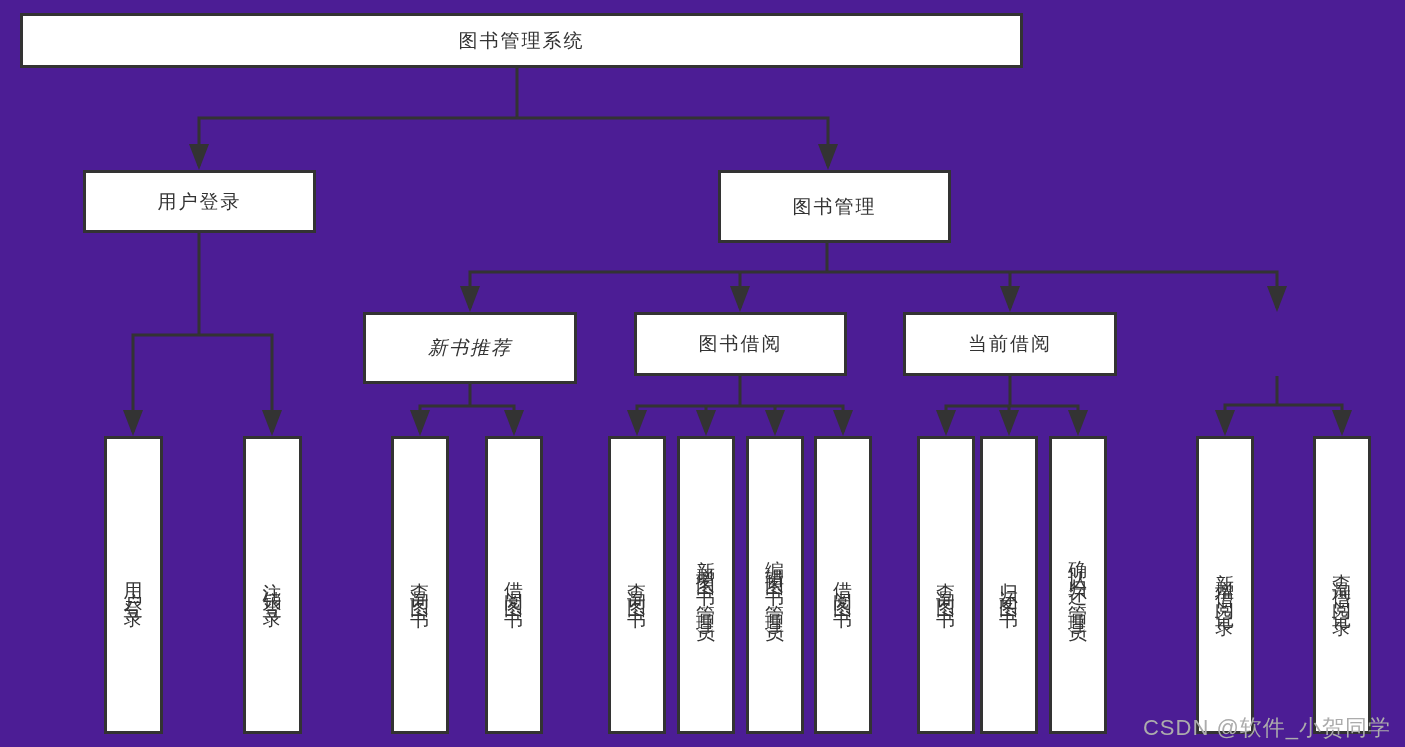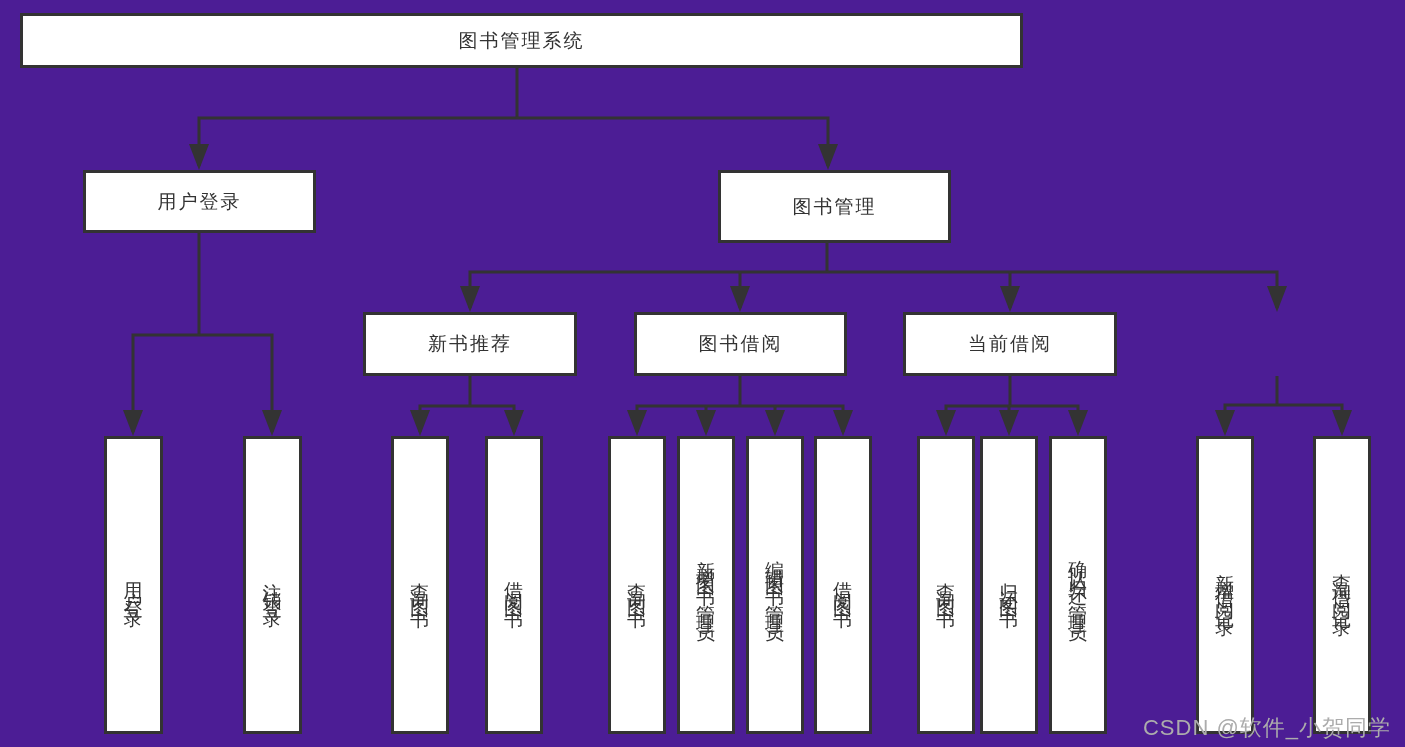--- a/index.html
+++ b/index.html
@@ -116,21 +116,21 @@
     <span class="h-label">图书管理系统</span>
   </div>
 
   <div class="node" style="left:83px; top:170px; width:233px; height:63px;">
     <span class="h-label">用户登录</span>
   </div>
   <div class="node" style="left:710px; top:170px; width:233px; height:73px;margin-left:8px;">
     <span class="h-label">图书管理</span>
   </div>
 
-  <div class="node" style="left:363px; top:312px; width:214px; height:64px;">
+  <div class="node" style="left:363px; top:312px; width:214px; height:72px;font-style:italic;">
     <span class="h-label">新书推荐</span>
   </div>
   <div class="node" style="left:634px; top:312px; width:213px; height:64px;">
     <span class="h-label">图书借阅</span>
   </div>
   <div class="node" style="left:903px; top:312px; width:214px; height:64px;">
     <span class="h-label">当前借阅</span>
   </div>
 
   <div class="node leaf" style="left:104px; top:436px; width:59px; height:298px;">

